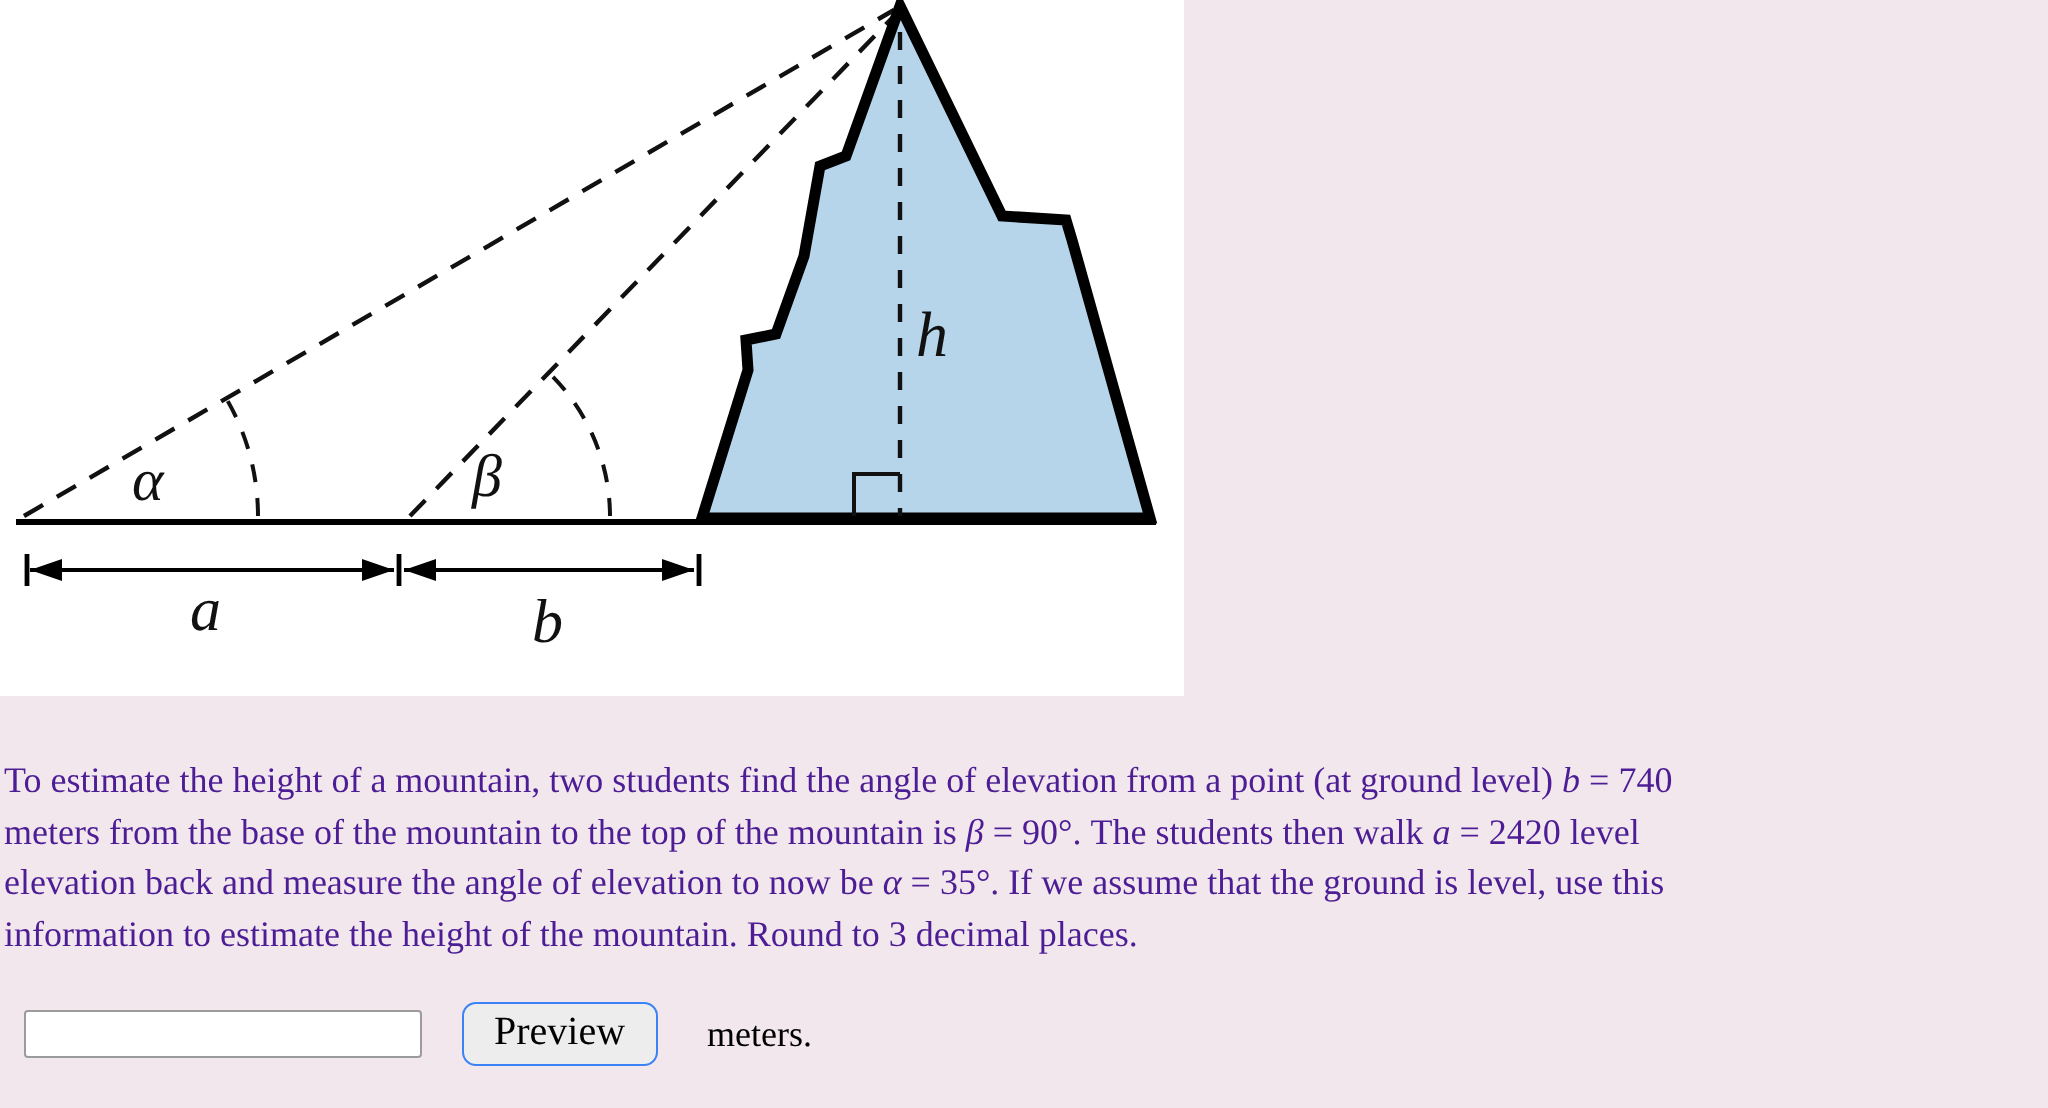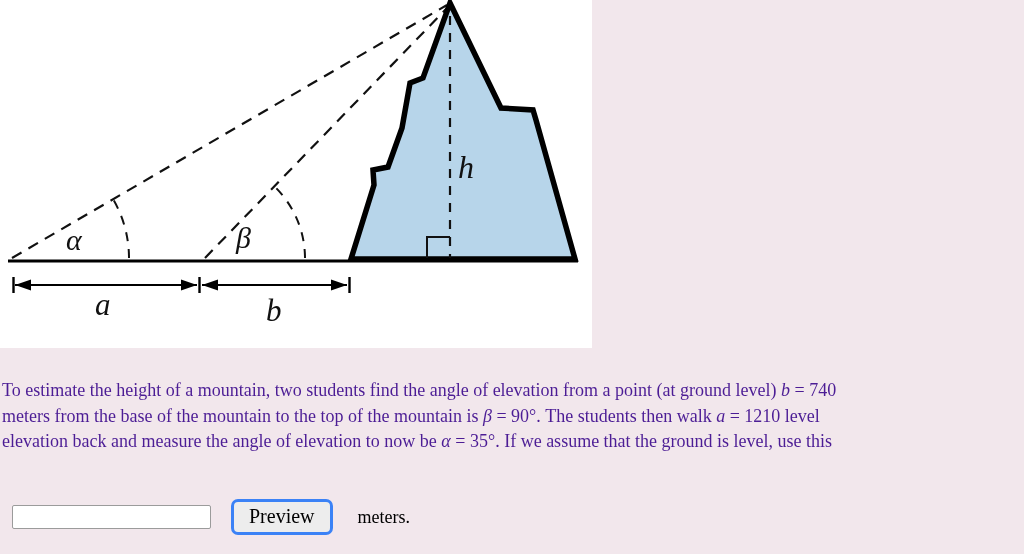--- a/index.html
+++ b/index.html
@@ -47,21 +47,21 @@
     padding: 1px 4px;
     outline: none;
   }
   .preview-button {
     margin-left: 20px;
     padding: 3px 15px 4px 15px;
     font-family: "Liberation Serif", "DejaVu Serif", serif;
     font-size: 20px;
     color: #000;
     background: #ededed;
-    border: 3px solid #3b82f6;
+    border: 1px solid #3b82f6;
     border-radius: 7px;
     cursor: pointer;
   }
   .answer-suffix { margin-left: 25px; }
 </style>
 </head>
 <body>
 
 <div class="diagram-panel">
   <svg width="592" height="348" viewBox="0 0 592 348">
@@ -92,21 +92,22 @@
     <text x="66" y="250" font-size="30" class="dlabel">α</text>
     <text x="236" y="248" font-size="30" class="dlabel">β</text>
     <text x="458" y="178" font-size="32" class="dlabel">h</text>
     <text x="95" y="315" font-size="31" class="dlabel">a</text>
     <text x="266" y="321" font-size="31" class="dlabel">b</text>
   </svg>
 </div>
 
 <div class="problem">
   <span>To estimate the height of a mountain, two students find the angle of elevation from a point (at ground level) </span><span class="mvar">b</span><span> = </span><span>740</span><br>
-  <span>meters from the base of the mountain to the top of the mountain is </span><span class="mvar">β</span><span> = </span><span>90°</span><span>. The students then walk </span><span class="mvar">a</span><span> = </span><span>1210</span><span>  level</span><br>
+  <span>meters from the base of the mountain to the top of the mountain is </span><span class="mvar">β</span><span> = </span><span>90°</span><span>. The students then walk </span><span class="mvar">a</span><span> = </span><span>2420</span><span>  level</span><br>
   <span>elevation back and measure the angle of elevation to now be </span><span class="mvar">α</span><span> = </span><span>35°</span><span>. If we assume that the ground is level, use this</span><br>
+  <span>information to estimate the height of the mountain. Round to 3 decimal places.</span>
 </div>
 
 <div class="answer-row">
   <input type="text" class="answer-input" value="" style="">
   <button class="preview-button">Preview</button>
   <span class="answer-suffix">meters.</span>
 </div>
 
 </body></html>

